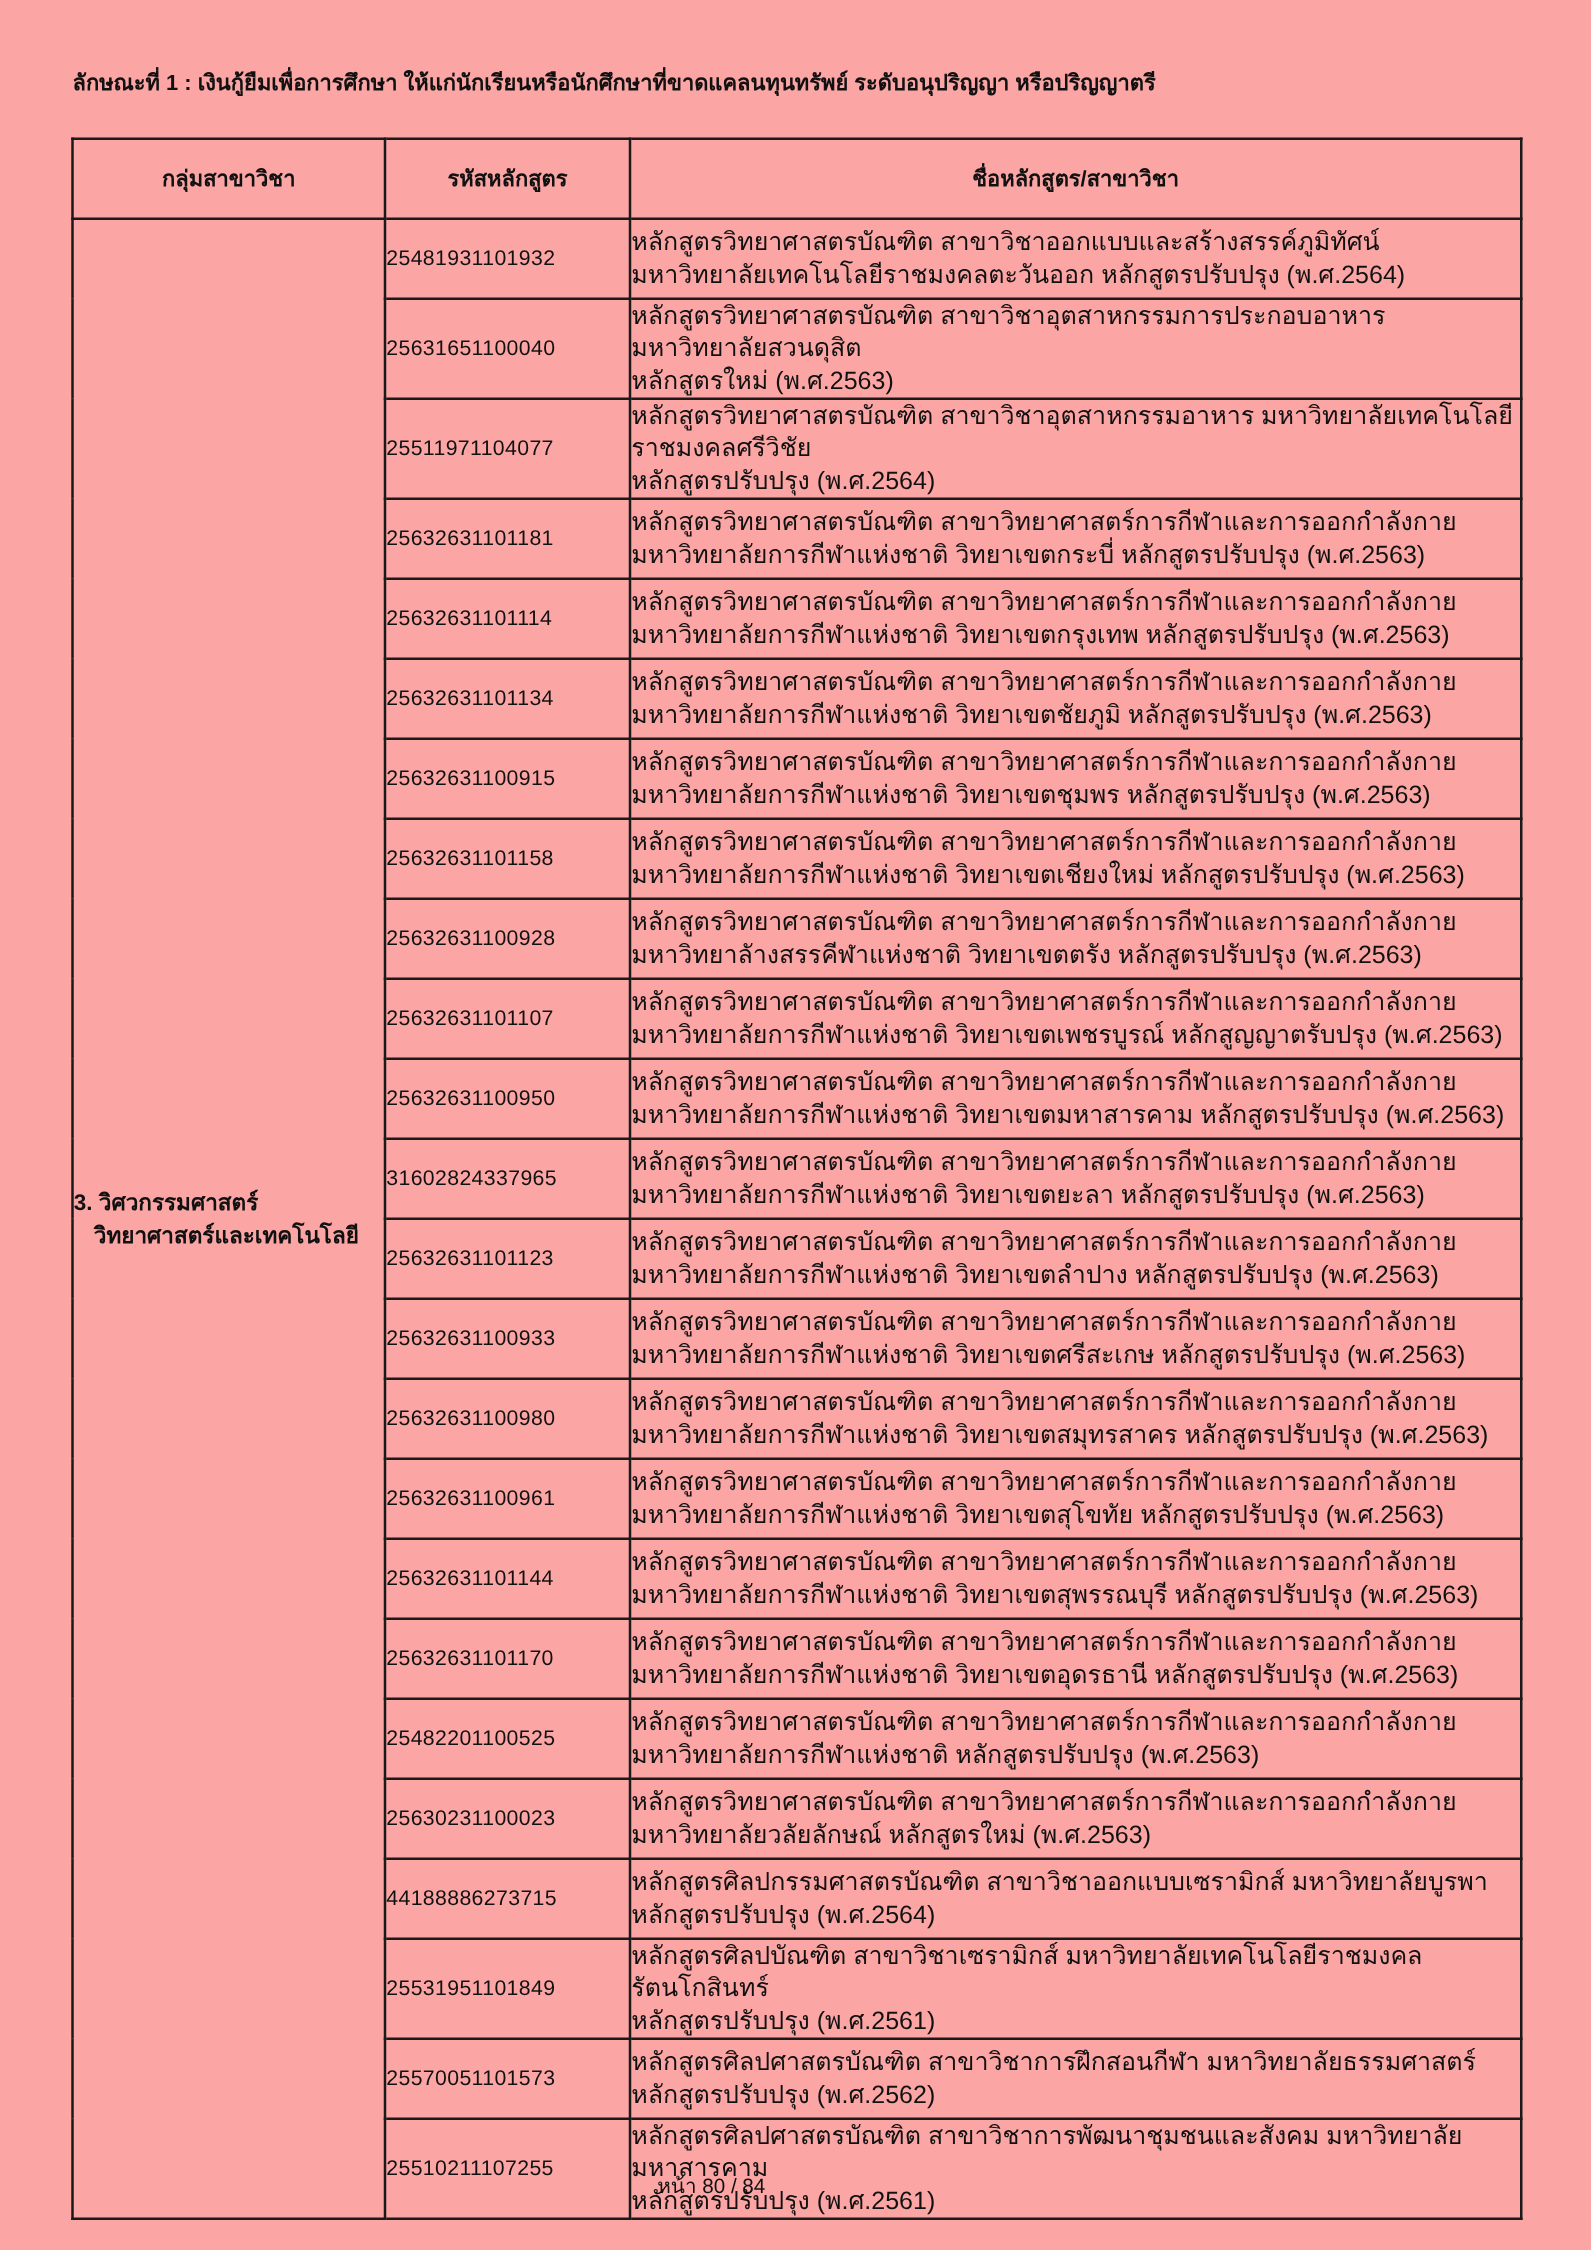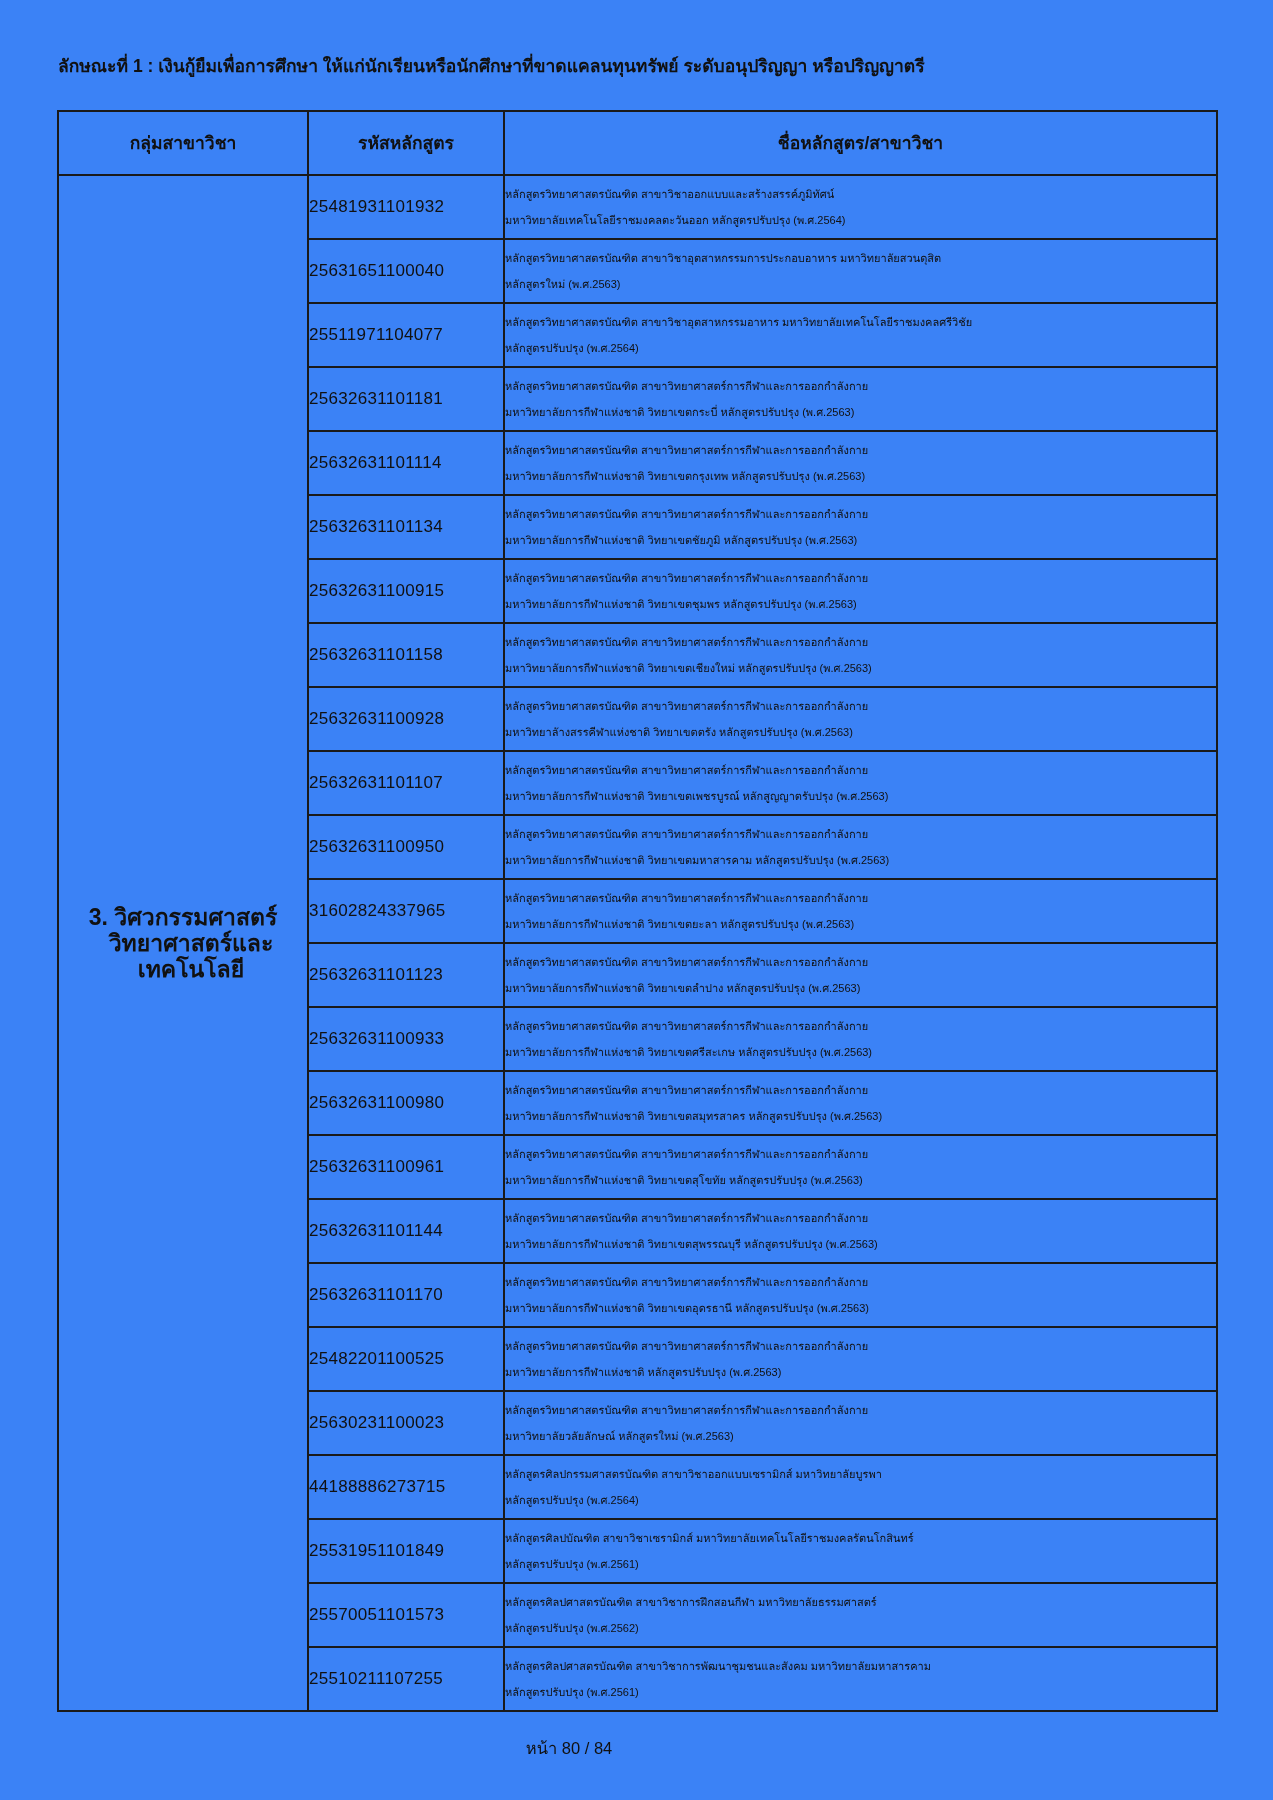--- a/index.html
+++ b/index.html
@@ -6,21 +6,21 @@
     margin: 0;
     padding: 0;
     background: #ffffff;
     font-family: "Liberation Sans", "DejaVu Sans", sans-serif;
     color: #111111;
   }
   .page {
     position: relative;
     width: 1273px;
     height: 1800px;
-    background: #3b82f6;
+    background: #fca5a5;
     overflow: hidden;
   }
   .doc-header {
     position: absolute;
     left: 58px;
     top: 52px;
     width: 1160px;
     font-size: 17.5px;
     font-weight: bold;
     color: #111111;
@@ -47,35 +47,34 @@
     height: 62px;
     font-size: 17.5px;
     font-weight: bold;
     text-align: center;
     color: #111111;
   }
   tr.data-row { height: 64px; }
   td.cell-group {
     vertical-align: top;
     padding: 8px 6px 0 10px;
-    font-size: 23px;
+    font-size: 18px;
     font-weight: bold;
     line-height: 26px;
-    text-align: center;
   }
   td.cell-group .group-line2 { padding-left: 16px; }
   td.cell-code {
     text-align: left;
     font-size: 17px;
     letter-spacing: 0.3px;
     color: #111111;
   }
   td.cell-name {
     padding: 3px 8px 3px 7px;
-    font-size: 11px;
+    font-size: 20px;
     line-height: 26px;
     color: #111111;
     text-align: left;
   }
   .doc-footer {
     position: absolute;
     left: 0;
     top: 1735px;
     width: 1138px;
     text-align: center;

